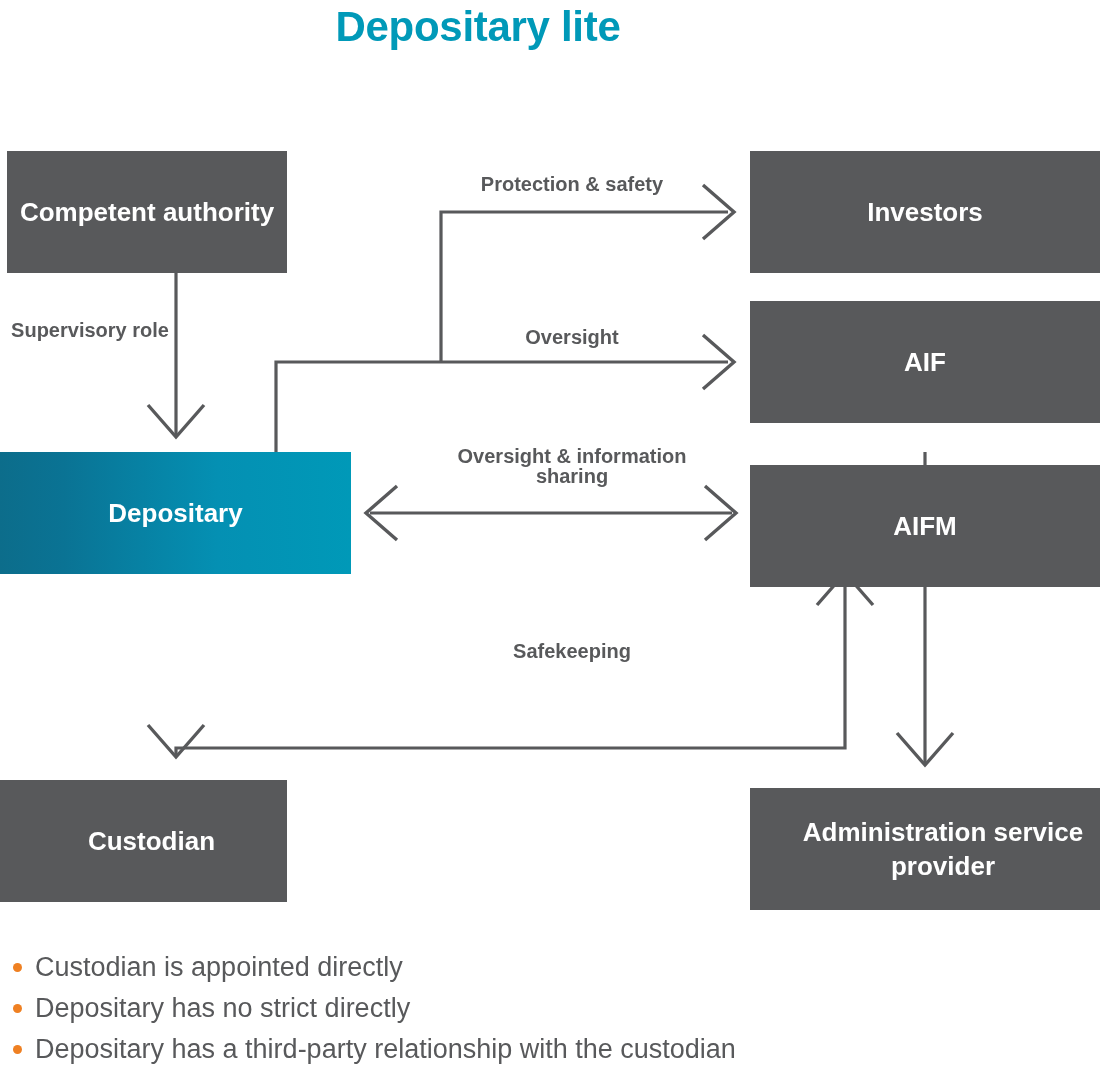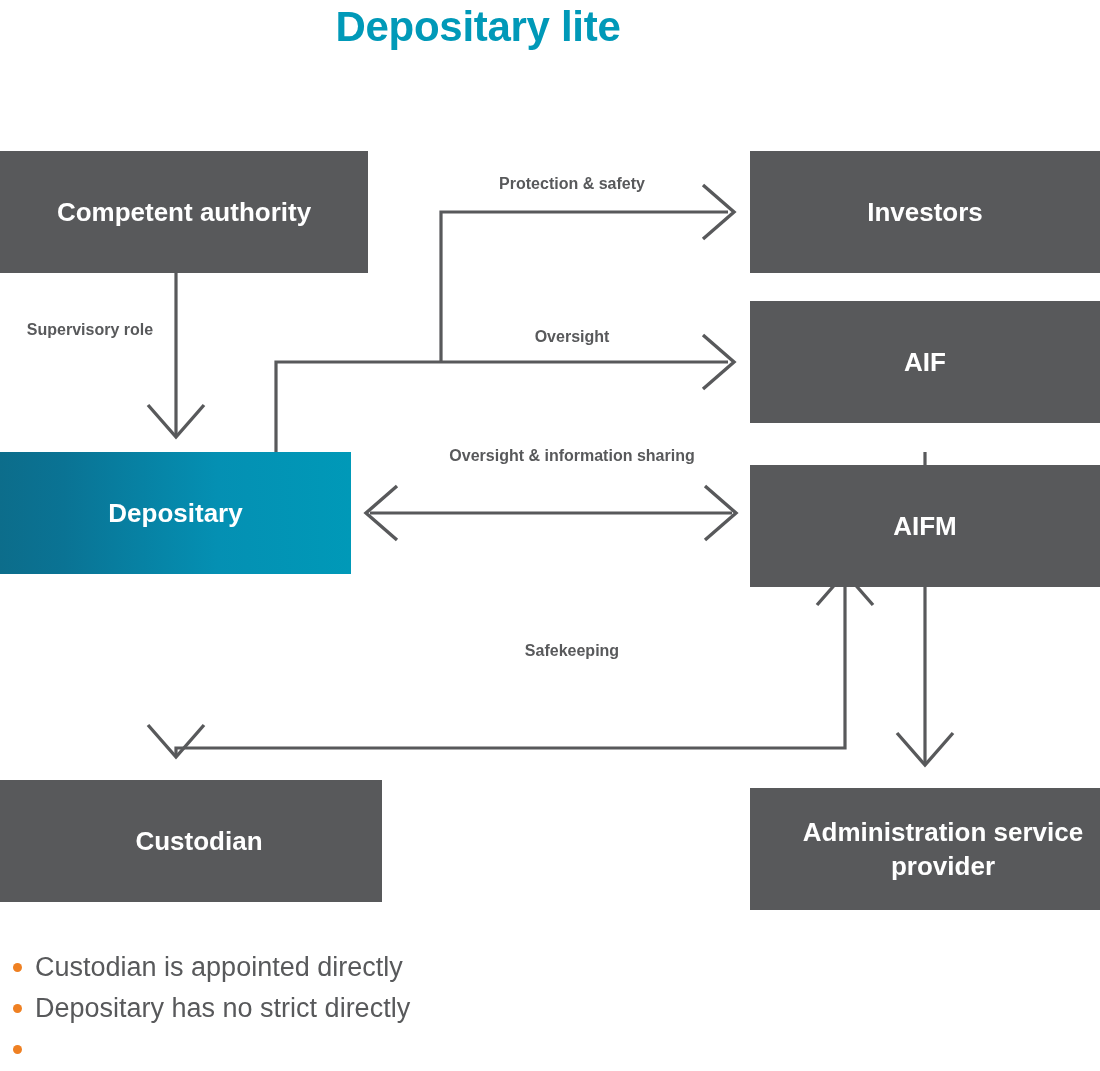--- a/index.html
+++ b/index.html
@@ -44,26 +44,26 @@
     font-size: 26px;
     line-height: 34px;
     background: #58595b;
     box-sizing: border-box;
     padding: 4px 10px;
   }
   .node.teal {
     background: linear-gradient(90deg, #0c6d8b 0%, #0a7394 18%, #0490b3 62%, #0099b8 100%);
   }
 
-  #node-competent-authority { left: 0px;   top: 151px; width: 368px; height: 122px; }
+  #node-competent-authority { left: 7px;   top: 151px; width: 280px; height: 122px; }
   #node-investors           { left: 750px; top: 151px; width: 350px; height: 122px; }
   #node-aif                 { left: 750px; top: 301px; width: 350px; height: 122px; }
   #node-depositary          { left: 0px;   top: 452px; width: 351px; height: 122px; }
   #node-aifm                { left: 750px; top: 452px; width: 350px; height: 122px; margin-top: 13px; }
-  #node-custodian           { left: 0px;   top: 780px; width: 382px; height: 122px; padding-left: 26px; }
+  #node-custodian           { left: 0px;   top: 780px; width: 287px; height: 122px; padding-left: 26px; }
   #node-admin-service-provider { left: 750px; top: 788px; width: 386px; height: 122px; }
 
   
   #connectors {
     position: absolute;
     left: 0;
     top: 0;
     width: 1100px;
     height: 1071px;
     pointer-events: none;
@@ -80,21 +80,21 @@
     stroke-width: 3.4;
     fill: none;
     stroke-linecap: butt;
   }
 
   
   .edge-label {
     position: absolute;
     text-align: center;
     color: #58595b;
-    font-size: 16px;
+    font-size: 20px;
     font-weight: bold;
     line-height: 20px;
     white-space: pre-line;
   }
   #label-protection-safety   { left: 442px; top: 174px; width: 260px; }
   #label-supervisory-role    { left: 10px;  top: 320px; width: 160px; }
   #label-oversight           { left: 442px; top: 327px; width: 260px; }
   #label-oversight-info      { left: 442px; top: 446px; width: 260px; }
   #label-safekeeping         { left: 442px; top: 641px; width: 260px; }
 
@@ -208,16 +208,17 @@
     <div class="note-row">
       <div class="note-bullet">
           <span></span>
         </div>
       <div class="note-text">Depositary has no strict directly</div>
     </div>
     <div class="note-row">
       <div class="note-bullet">
           <span></span>
         </div>
+      <div class="note-text">Depositary has a third-party relationship with the custodian</div>
     </div>
   </div>
 
 </div>
 
 </body></html>

